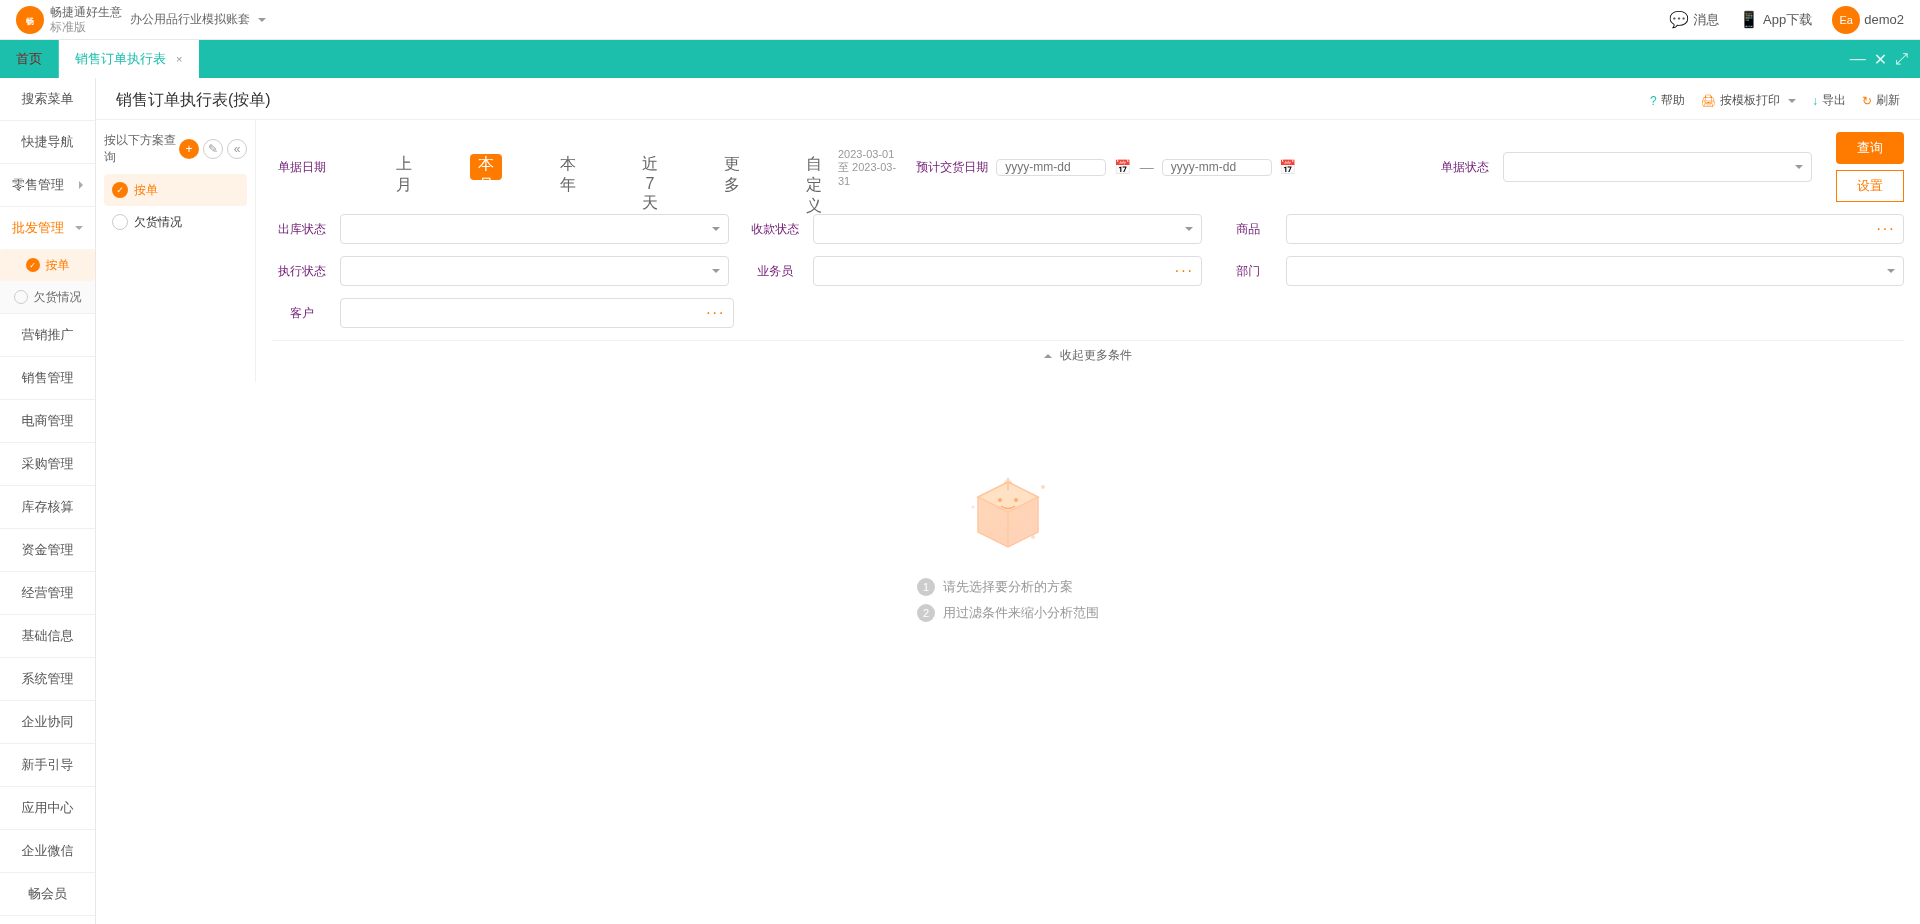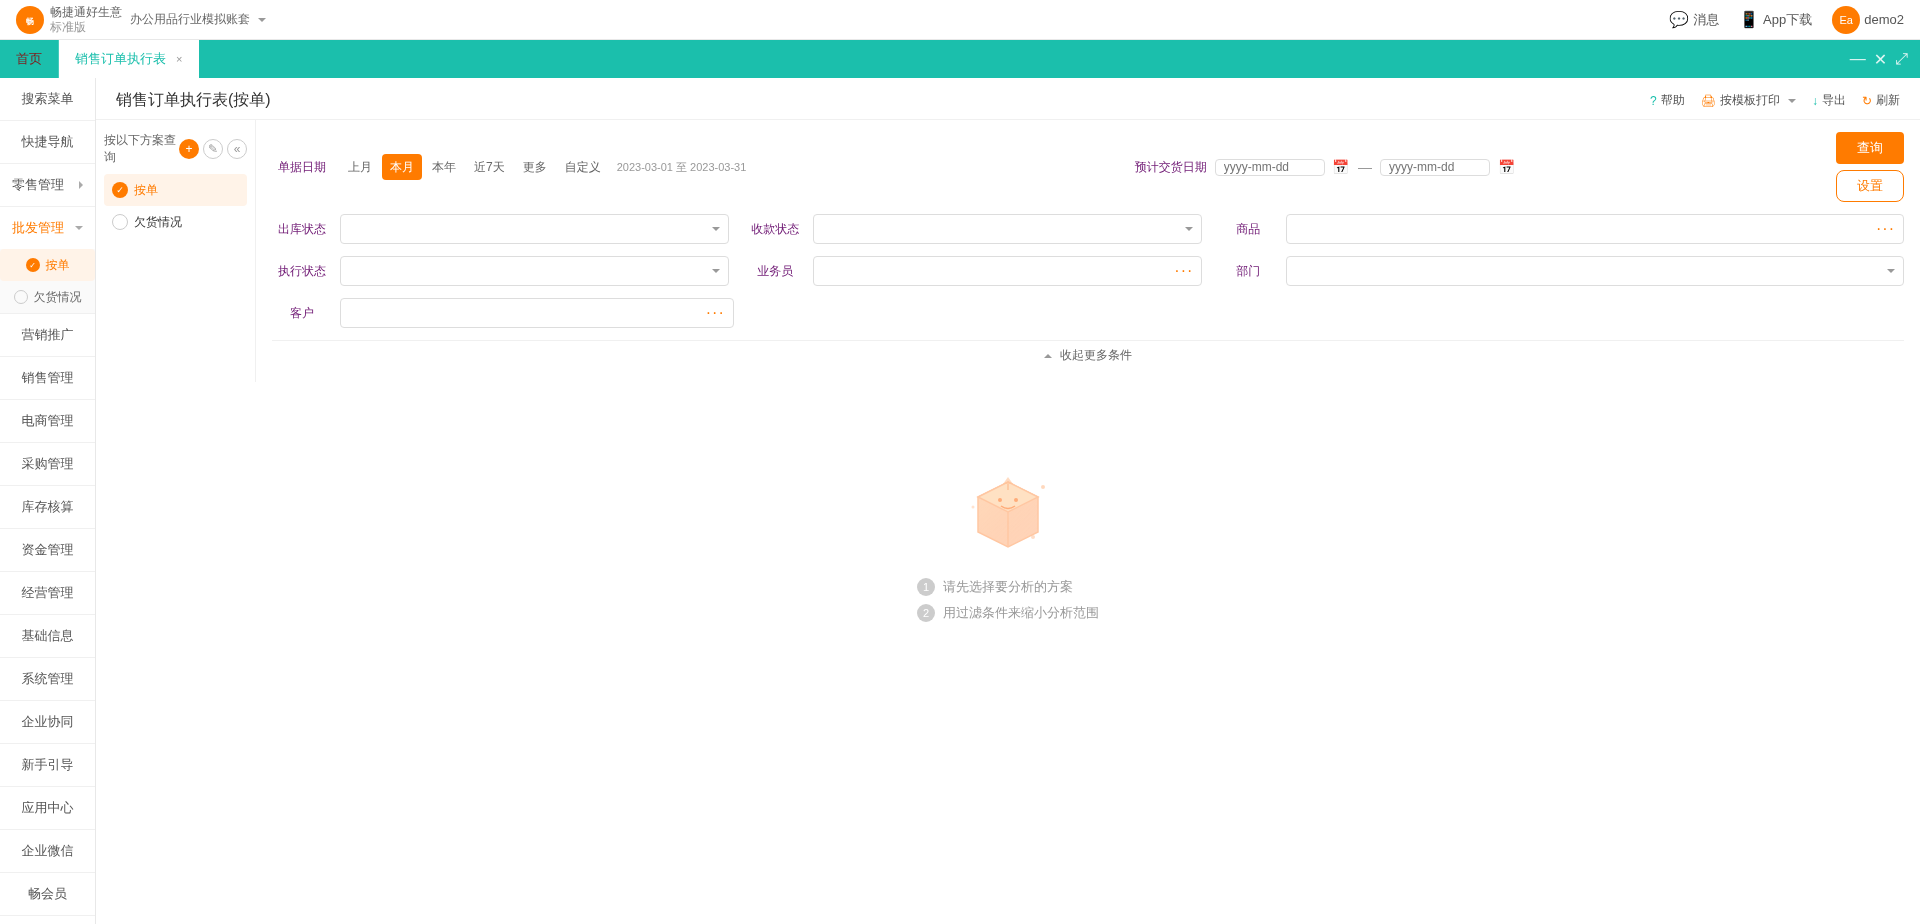--- a/index.html
+++ b/index.html
@@ -309,25 +309,26 @@
       font-size: 12px;
       color: #701a75;
       white-space: nowrap;
       min-width: 60px;
       text-align: center;
     }
     .date-quick-btn {
       height: 26px;
       padding: 0 8px;
       border-radius: 4px;
-      font-size: 12px;
+      font-size: 16px;
       cursor: pointer;
       border: none;
       background: transparent;
       color: #666;
+      margin-left: 48px;
     }
     .date-quick-btn.active {
       background: #ff7b00;
       color: white;
     }
     .date-input {
       height: 17px;
       border: 1px solid #ddd;
       border-radius: 4px;
       padding: 0 8px;
@@ -372,21 +373,21 @@
       font-size: 13px;
       cursor: pointer;
       white-space: nowrap;
     }
     .settings-btn {
       height: 32px;
       padding: 0 20px;
       background: transparent;
       color: #ff7b00;
       border: 1px solid #ff7b00;
-      border-radius: 8px;
+      border-radius: 0;
       font-size: 13px;
       cursor: pointer;
       white-space: nowrap;
     }
     .search-actions {
       display: flex;
       flex-direction: column;
       gap: 6px;
       margin-left: 8px;
     }
@@ -707,20 +708,27 @@
 
             <div style="display:flex;align-items:center;gap:8px;flex:2;">
               <span class="filter-label">预计交货日期</span>
               <input class="date-input" placeholder="yyyy-mm-dd" style="">
               <span class="date-icon">📅</span>
               <span class="date-dash">—</span>
               <input class="date-input" placeholder="yyyy-mm-dd" style="">
               <span class="date-icon">📅</span>
             </div>
 
+            <div style="display:flex;align-items:center;gap:8px;flex:1.5;">
+              <span class="filter-label">单据状态</span>
+              <div class="filter-state-dropdown">
+                <span style="color:#bbb;font-size:12px;"></span>
+                <span class="chevron-down"></span>
+              </div>
+            </div>
 
             <div class="search-actions">
               <button class="search-btn">查询</button>
               <button class="settings-btn">设置</button>
             </div>
           </div>
 
           <div class="filter-row">
             <div style="display:flex;align-items:center;gap:8px;flex:1;">
               <span class="filter-label">出库状态</span>

